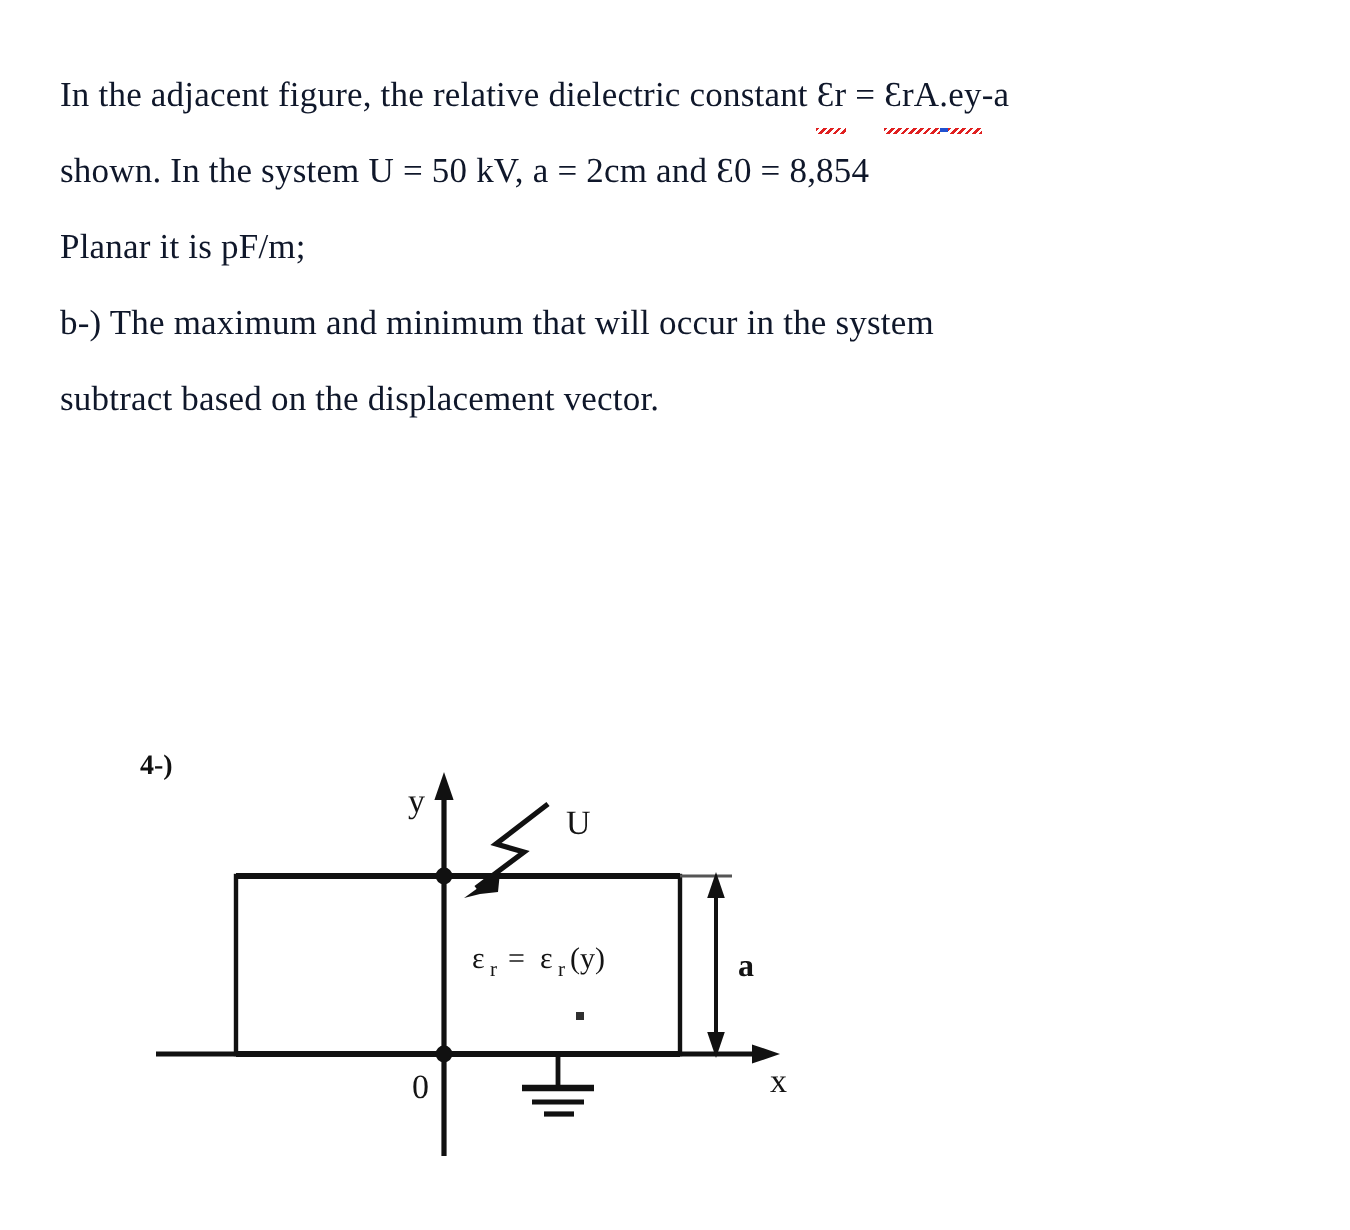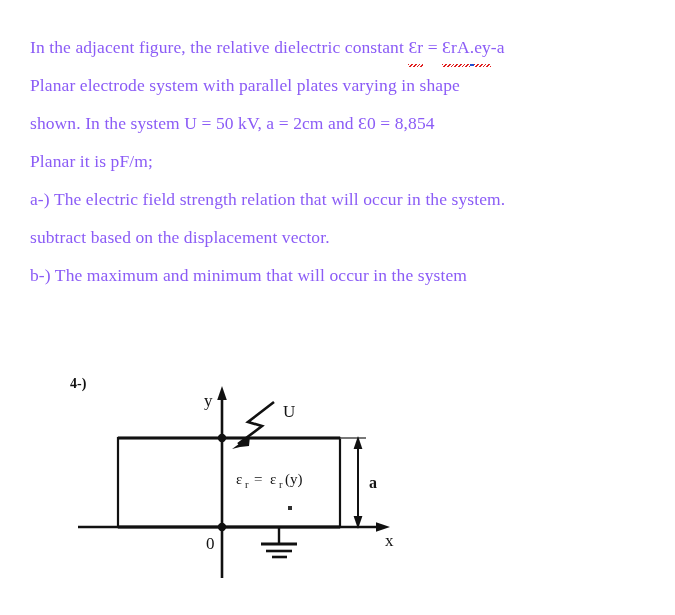--- a/index.html
+++ b/index.html
@@ -28,21 +28,21 @@
   .statement {
     position: absolute;
     left: 30px;
     top: 28px;
     width: 620px;
   }
   .stmt-line {
     font-size: 17.5px;
     line-height: 38px;
     white-space: nowrap;
-    color: #8b5cf6;
+    color: #0f172a;
     letter-spacing: 0.1px;
   }
 
   
   .sq-red {
     position: relative;
     display: inline-block;
   }
   .sq-red::after {
     content: "";
@@ -107,26 +107,24 @@
 <body>
 
 <div id="page">
 
   <div class="statement">
 
     <div class="stmt-line">
       <span>In the adjacent figure, the relative dielectric constant </span><span class="sq-red">Ɛr</span><span> = </span><span class="sq-red">ƐrA</span><span class="sq-blue"> . </span><span class="sq-red">ey</span><span>-a</span>
     </div>
 
-    <div class="stmt-line">Planar electrode system with parallel plates varying in shape</div>
     <div class="stmt-line">shown. In the system U = 50 kV, a = 2cm and Ɛ0 = 8,854</div>
     <div class="stmt-line">Planar it is pF/m;</div>
-    <div class="stmt-line">a-) The electric field strength relation that will occur in the system.</div>
+    <div class="stmt-line">b-) The maximum and minimum that will occur in the system</div>
     <div class="stmt-line">subtract based on the displacement vector.</div>
-    <div class="stmt-line">b-) The maximum and minimum that will occur in the system</div>
   </div>
 
   <div class="figure">
 
     <div class="fig-number">4-)</div>
 
     <svg class="fig-svg" width="675" height="255" viewBox="0 0 675 255">
 
       <defs>
         <marker id="arrowUp" markerWidth="10" markerHeight="10" refX="5" refY="9" orient="auto-start-reverse">

